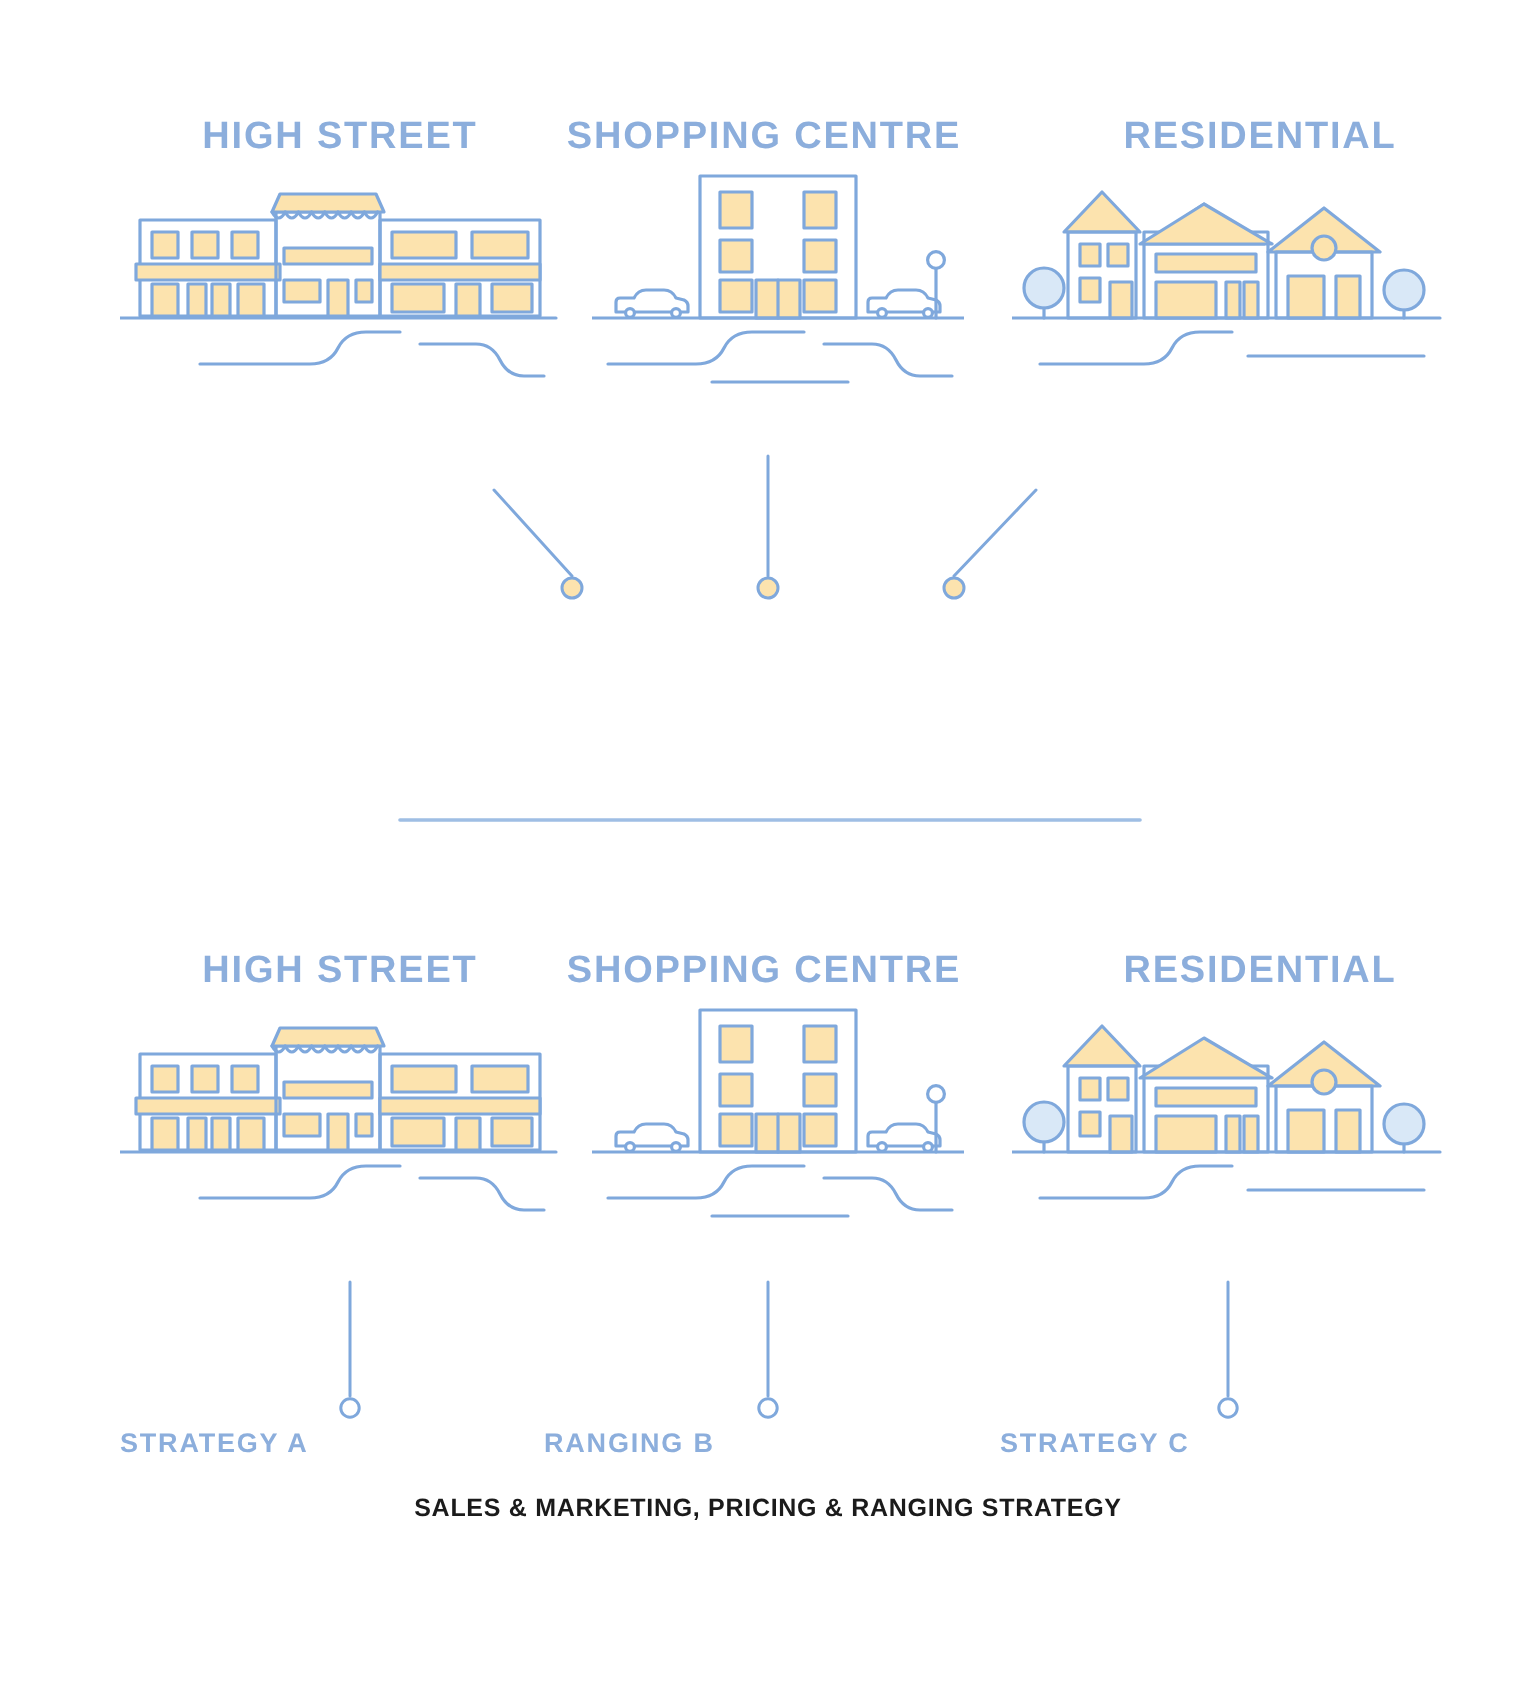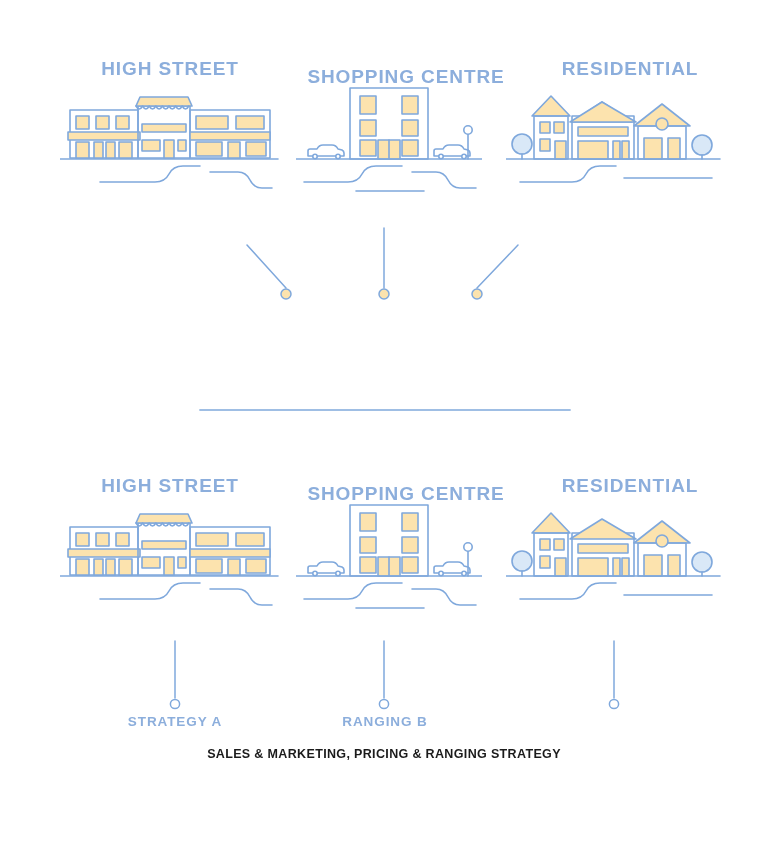--- a/index.html
+++ b/index.html
@@ -16,21 +16,21 @@
   .seg-label{
     position:absolute;
     text-align:center;
     font-size:19px;
     letter-spacing:0.9px;
     font-weight:600;
     color:#8CAEDC;
     white-space:nowrap;
   }
   .seg-label.l1{left:60px;width:220px;}
-  .seg-label.l2{left:296px;width:220px;margin-top:8px;}
+  .seg-label.l2{left:272px;width:220px;}
   .seg-label.l3{left:515px;width:230px;}
 
   
   .scene{position:absolute;}
   .scene svg{display:block;}
 
   
   .connector-layer{position:absolute;left:0;top:0;width:768px;height:841px;pointer-events:none;}
 
   
@@ -43,21 +43,20 @@
   .caption{
     position:absolute;
     width:768px;text-align:center;
     font-size:12.5px;letter-spacing:0.35px;font-weight:700;
     color:#1b1b1b;line-height:17px;
   }
   .caption .ln{display:block;}
 
   .strat{
     position:absolute;
-    text-align:center;
     font-size:13.5px;letter-spacing:0.9px;font-weight:600;
     color:#8CAEDC;white-space:nowrap;
   }
   .strat.s1{left:60px;width:230px;}
   .strat.s2{left:272px;width:226px;}
   .strat.s3{left:500px;width:230px;}
 </style>
 </head>
 <body>
 
@@ -299,18 +298,19 @@
       <line x1="384" y1="641" x2="384" y2="698"></line>
       <line x1="614" y1="641" x2="614" y2="698"></line>
       <circle cx="175" cy="704" r="4.6" fill="#ffffff"></circle>
       <circle cx="384" cy="704" r="4.6" fill="#ffffff"></circle>
       <circle cx="614" cy="704" r="4.6" fill="#ffffff"></circle>
     </g>
   </svg>
 
   <div class="strat s1" style="top:714px;">STRATEGY A</div>
   <div class="strat s2" style="top:714px;">RANGING B</div>
+  <div class="strat s3" style="top:714px;">STRATEGY C</div>
 
   <div class="caption" style="top:746px;">
     <span class="ln">SALES &amp; MARKETING, PRICING &amp; RANGING STRATEGY</span>
   </div>
 
 </div>
 
 </body></html>

